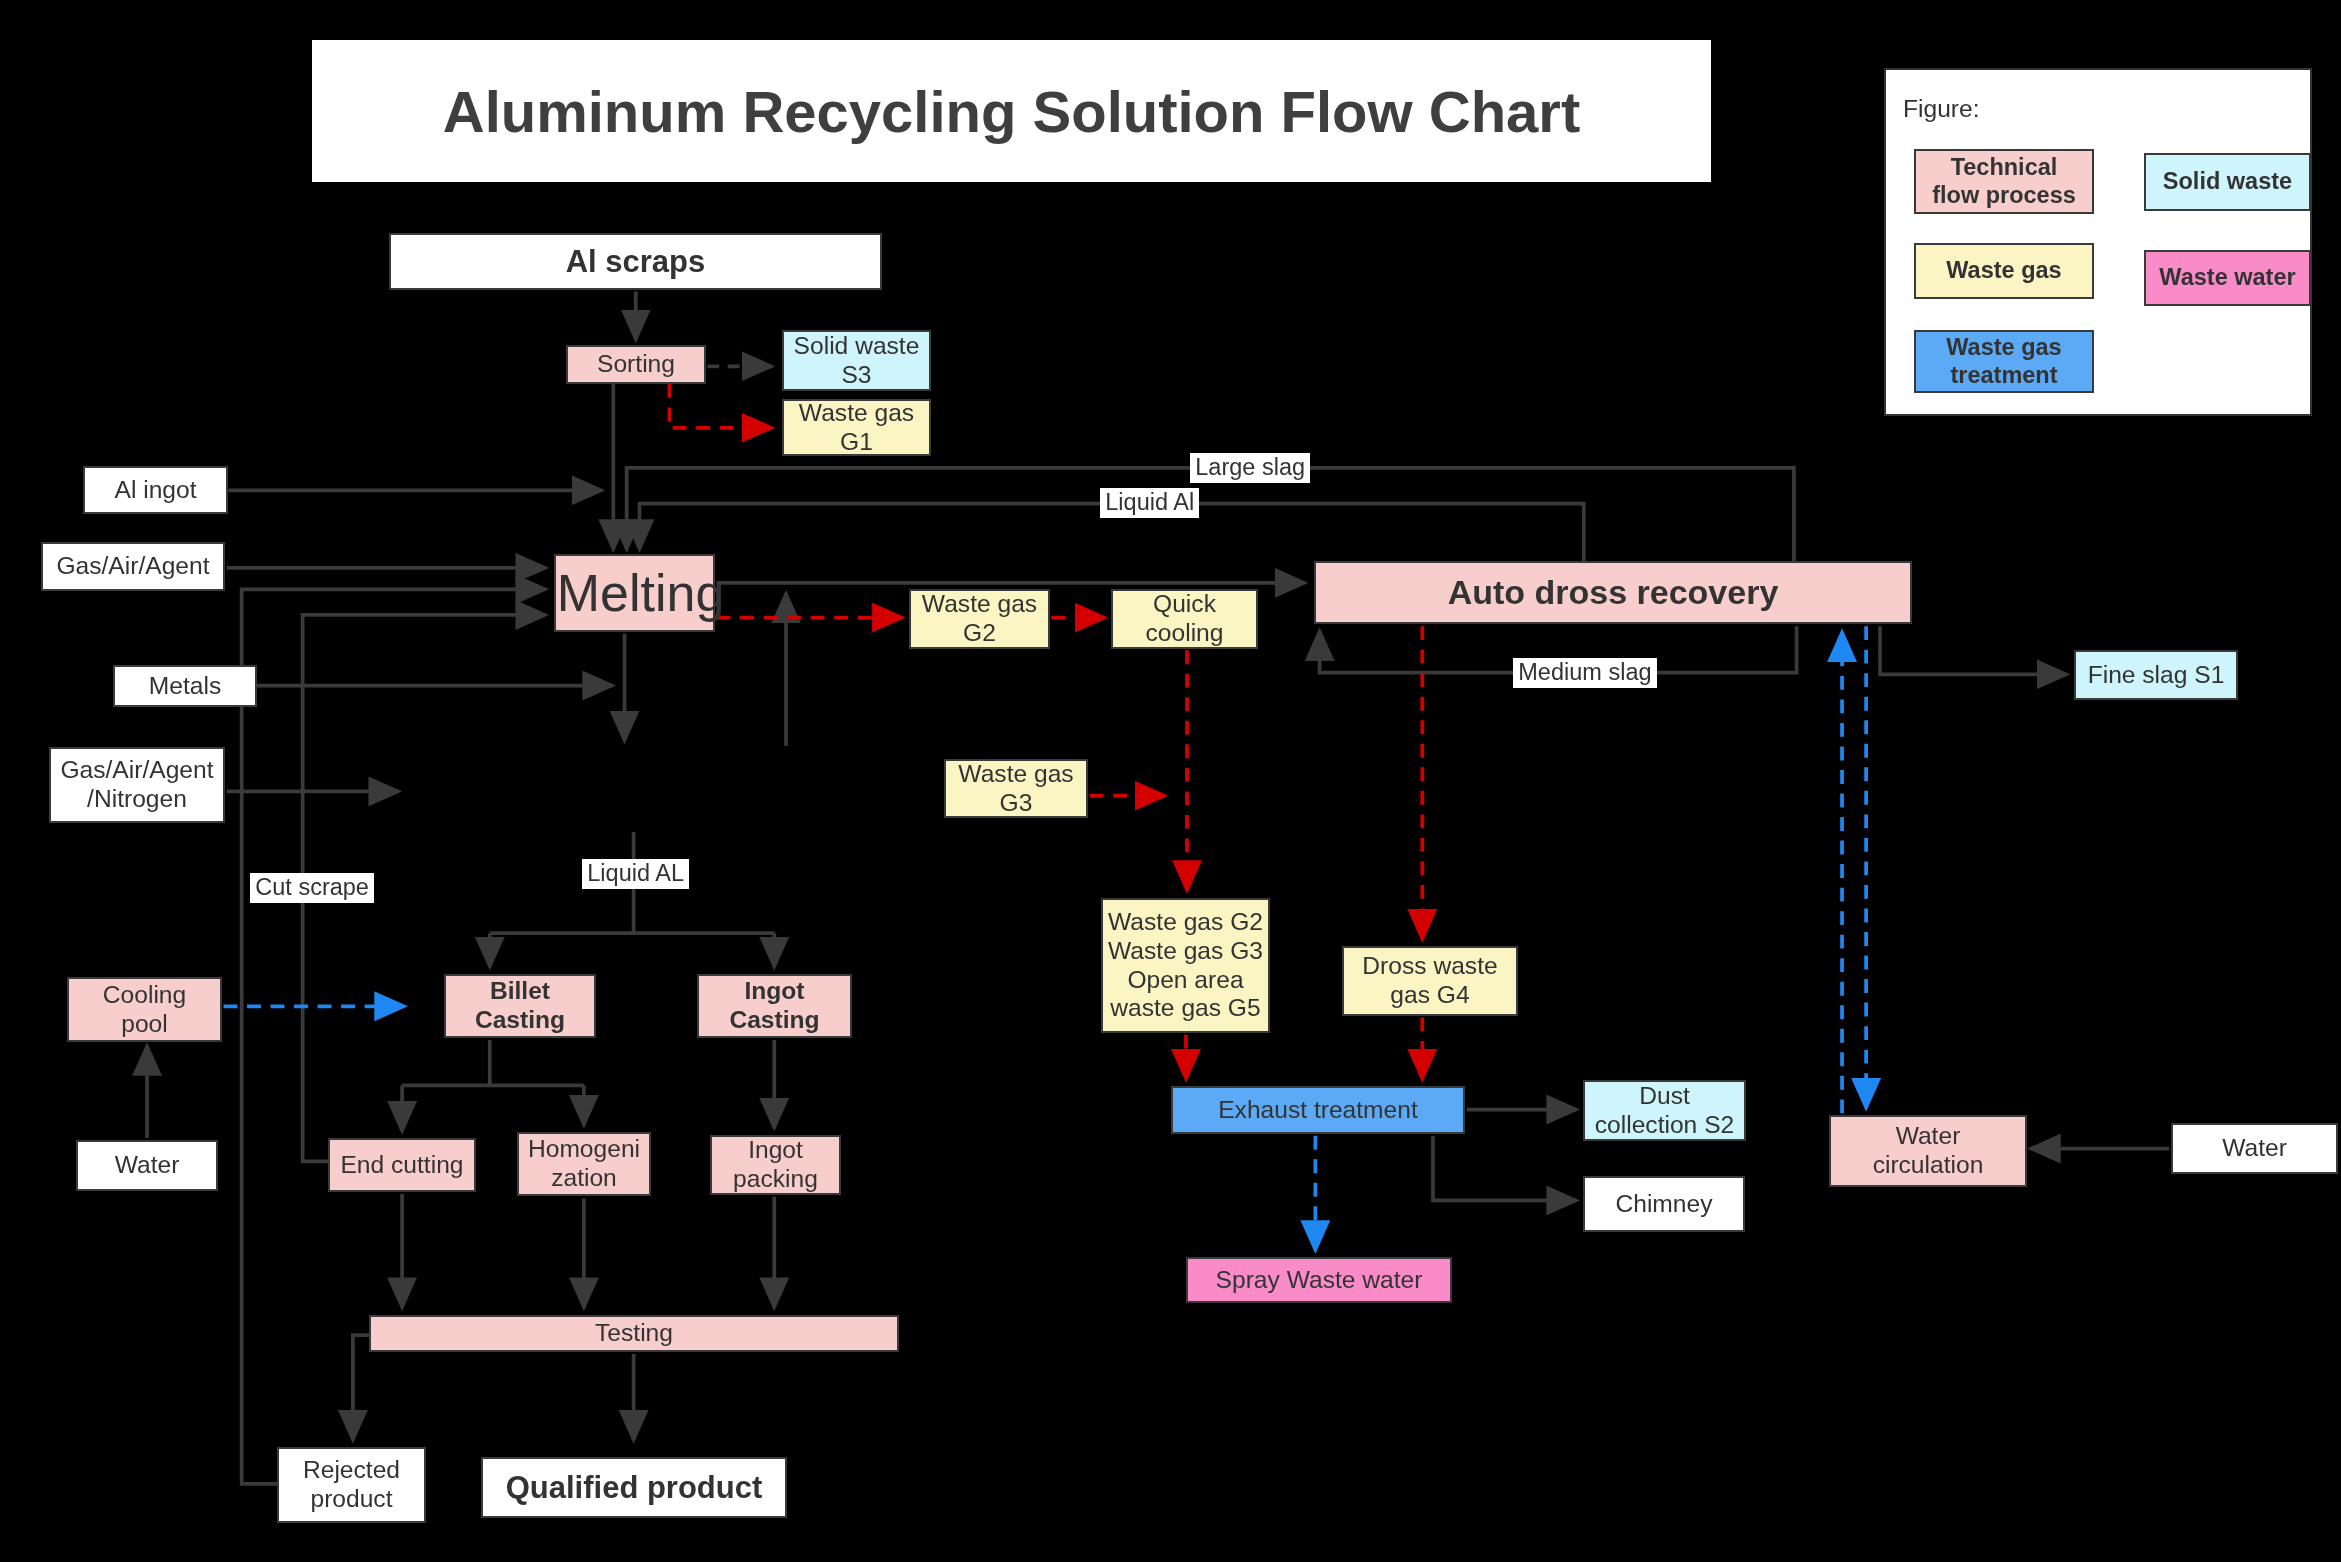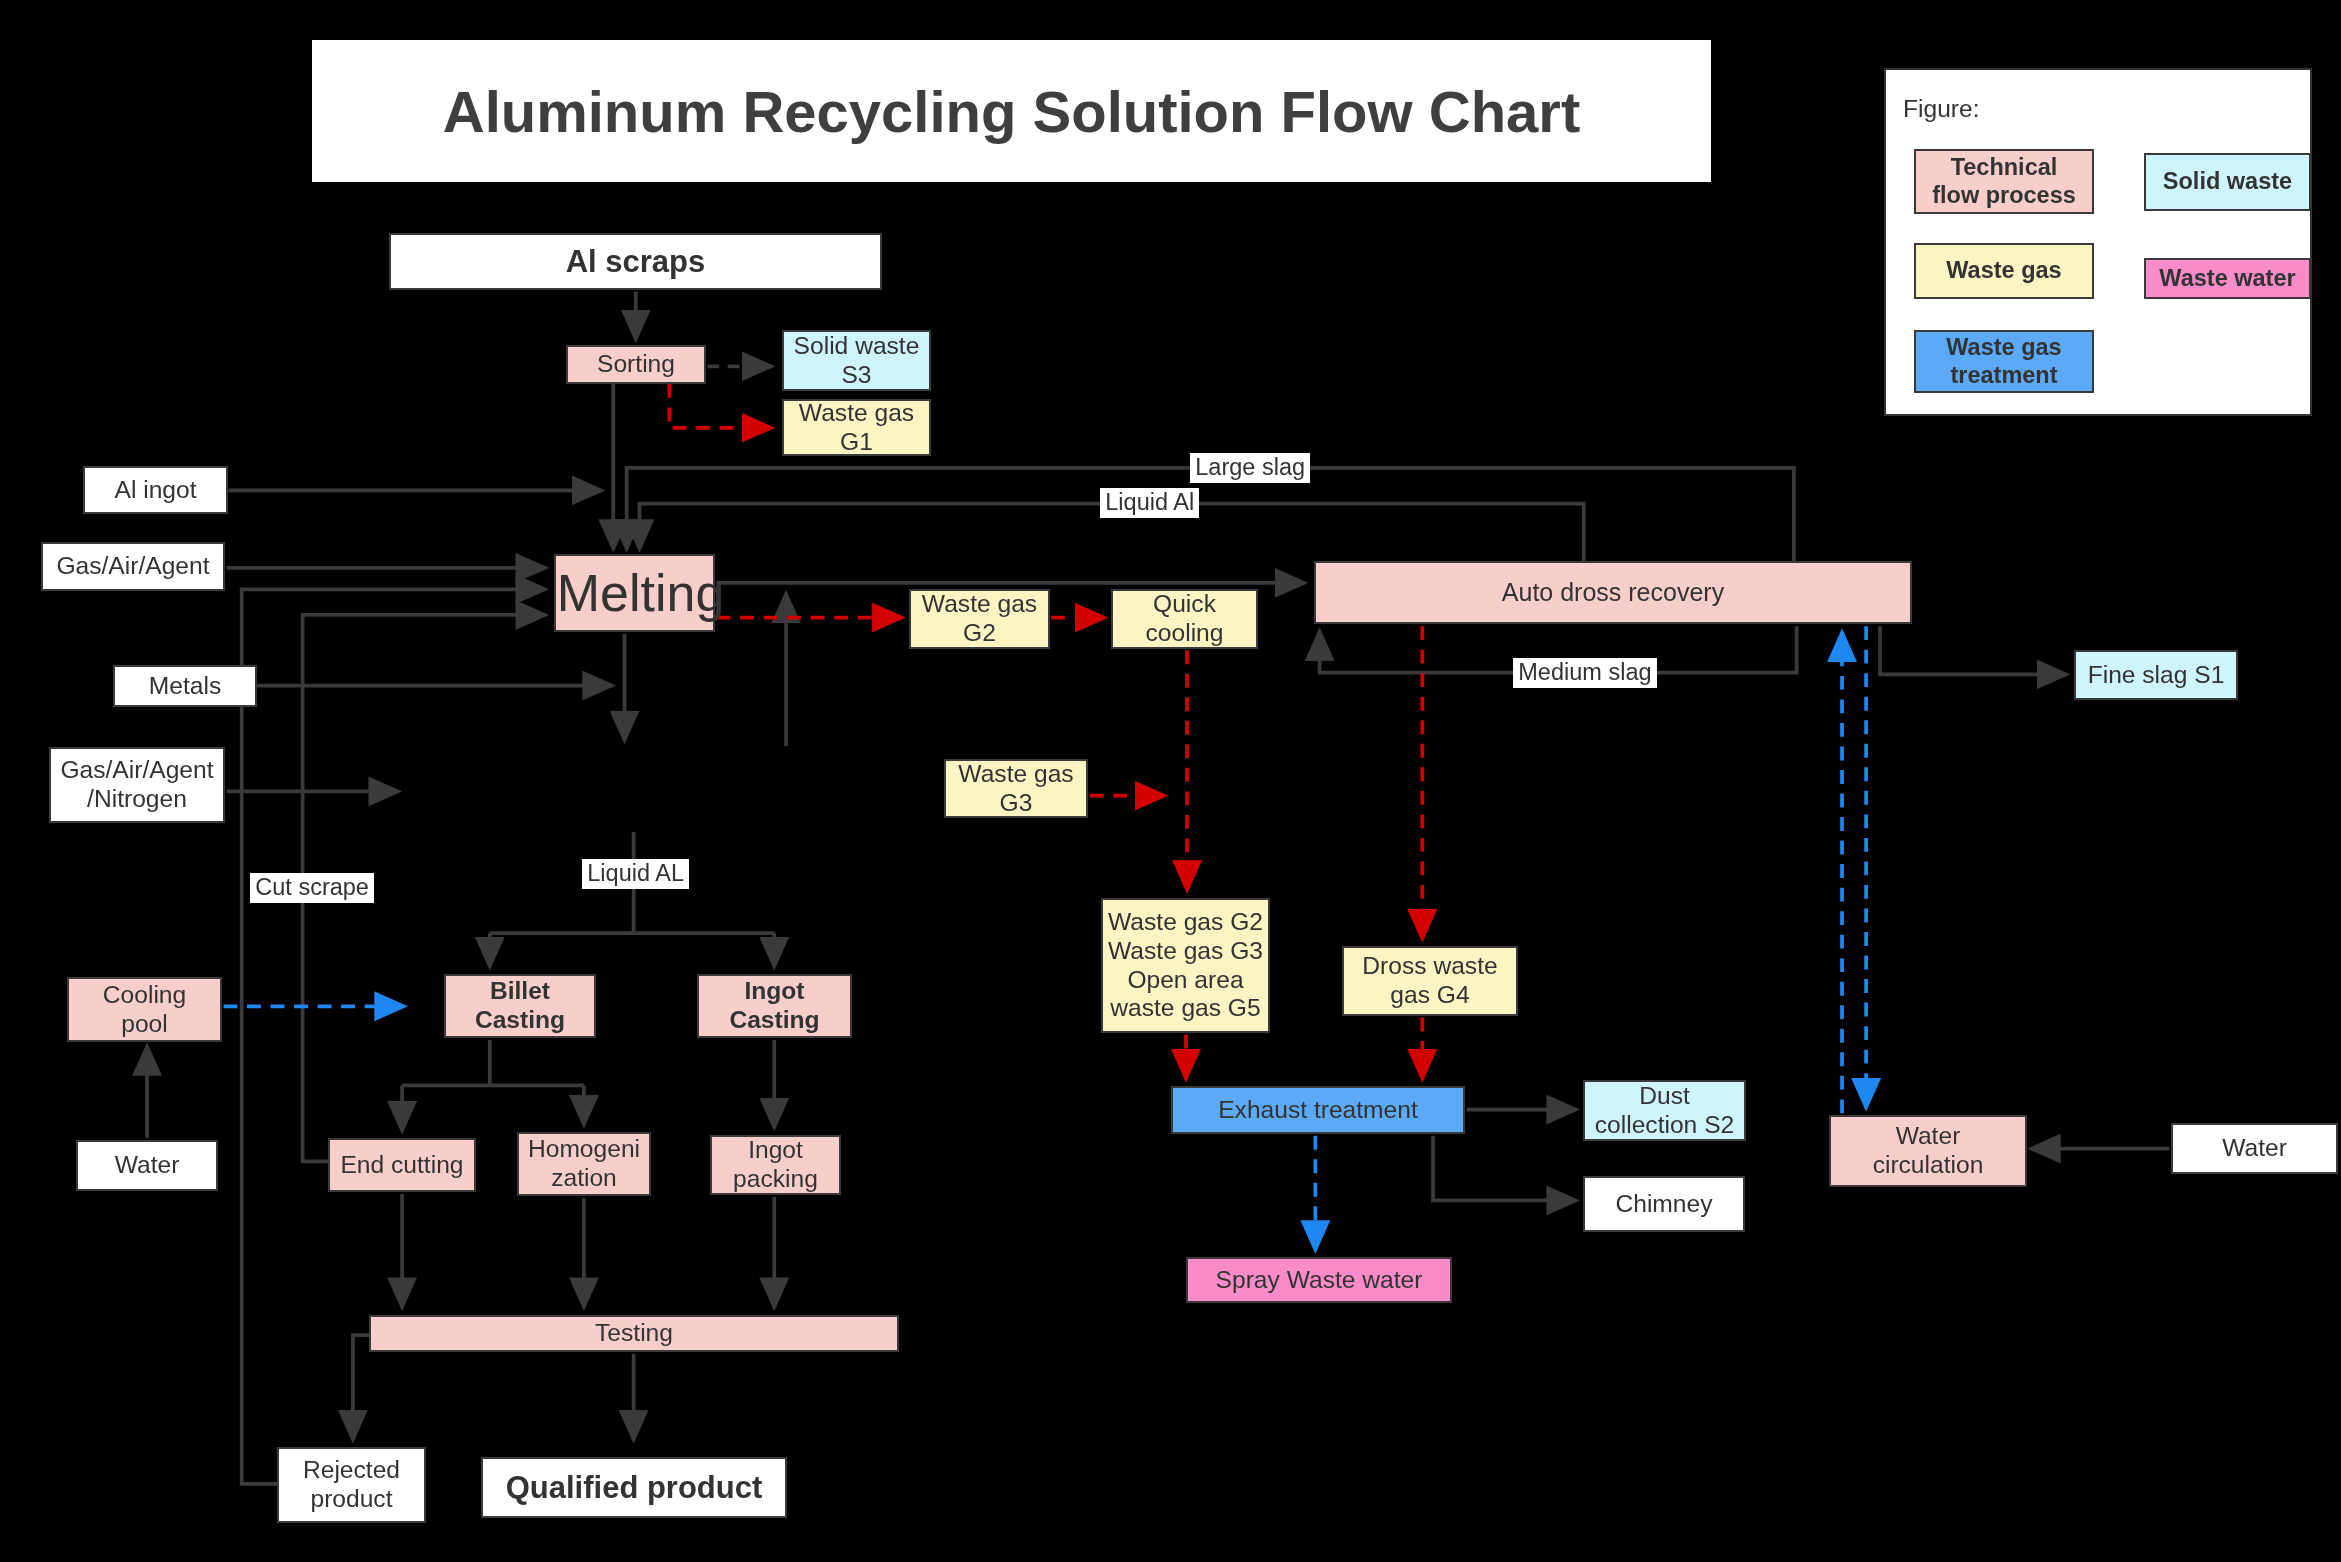--- a/index.html
+++ b/index.html
@@ -10,21 +10,21 @@
         display:flex;align-items:center;justify-content:center;text-align:center;
         white-space:pre-line;font-size:24.6px;line-height:1.16;color:#333;}
   .white{background:#ffffff;}
   .pink{background:#f8cecc;}
   .yellow{background:#faf5c3;}
   .cyan{background:#cdf5fb;}
   .blue{background:#5ca9f5;}
   .magenta{background:#f98bc8;}
   .b{font-weight:bold;}
   .xl{font-size:52px;font-weight:normal;padding-left:12px;}
-  .lg{font-size:25px;font-weight:normal;}
+  .lg{font-size:34px;font-weight:bold;}
   .md{font-size:31px;font-weight:bold;}
   .elabel{position:absolute;background:#fff;color:#333;font-size:23.5px;line-height:1.1;
           padding:2.1px 5.3px;display:flex;align-items:center;justify-content:center;white-space:nowrap;}
   
   #n-al-scraps{left:389px;top:233px;width:493px;height:57px;}
   #n-sorting{left:566px;top:345px;width:140px;height:39px;}
   #n-solid-waste-s3{left:782px;top:330px;width:149px;height:61px;}
   #n-waste-gas-g1{left:782px;top:399px;width:149px;height:57px;}
   #n-al-ingot{left:83px;top:466px;width:145px;height:48px;}
   #n-gas-air-agent{left:41px;top:542px;width:184px;height:49px;}
@@ -67,21 +67,21 @@
   #title-box .t{font-size:58px;font-weight:bold;color:#3f3f3f;}
   #legend{position:absolute;left:1884px;top:68px;width:428px;height:348px;background:#fff;
           border:2.1px solid #333;box-sizing:border-box;}
   #legend .hd{position:absolute;left:17px;top:24.6px;font-size:24.6px;color:#333;}
   .lg-item{position:absolute;box-sizing:border-box;border:2.7px solid #3a3a3a;display:flex;
            align-items:center;justify-content:center;text-align:center;white-space:pre-line;
            font-size:23.5px;font-weight:bold;line-height:1.15;color:#333;}
   #lg-tech{left:28px;top:79px;width:180px;height:65px;}
   #lg-solid{left:258px;top:83px;width:167px;height:58px;}
   #lg-gas{left:28px;top:173px;width:180px;height:56px;}
-  #lg-water{left:258px;top:188px;width:167px;height:41px;}
+  #lg-water{left:258px;top:180px;width:167px;height:56px;}
   #lg-treat{left:28px;top:260px;width:180px;height:63px;}
 </style>
 </head>
 <body>
 
 <div id="canvas">
 
   <svg class="edges" width="2342" height="1563" viewBox="0 0 4380 2923">
     <defs>
       <marker id="mD" markerWidth="9" markerHeight="8" refX="8" refY="4" orient="auto">

